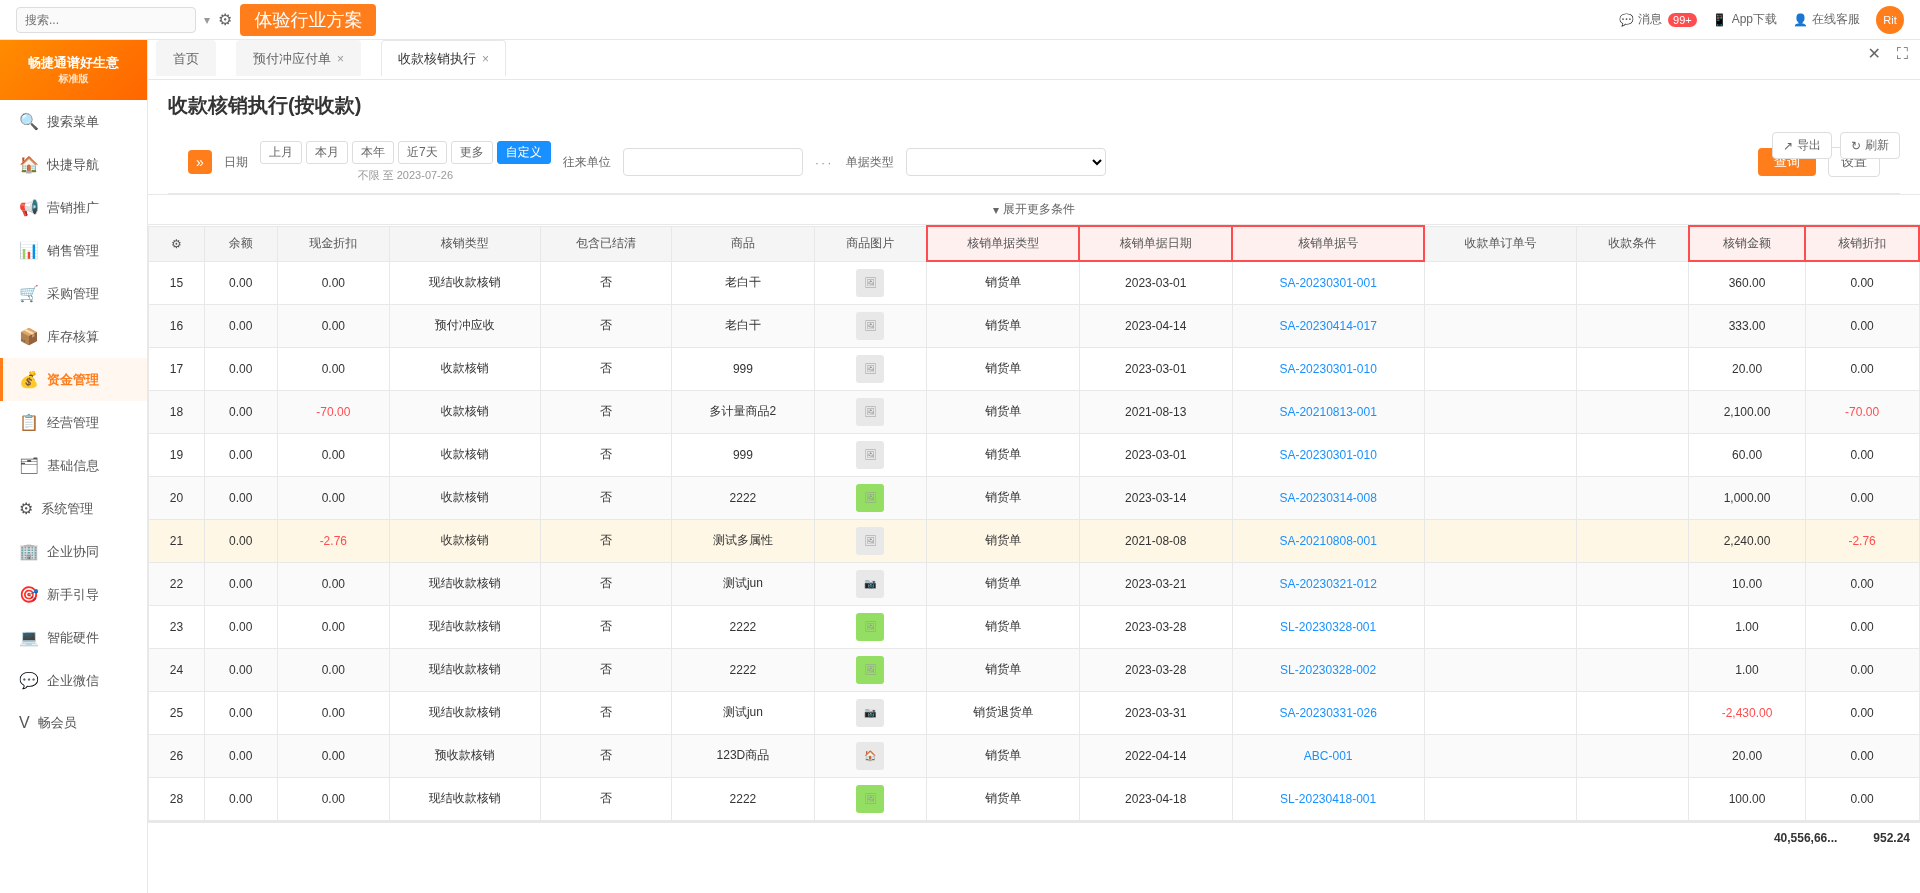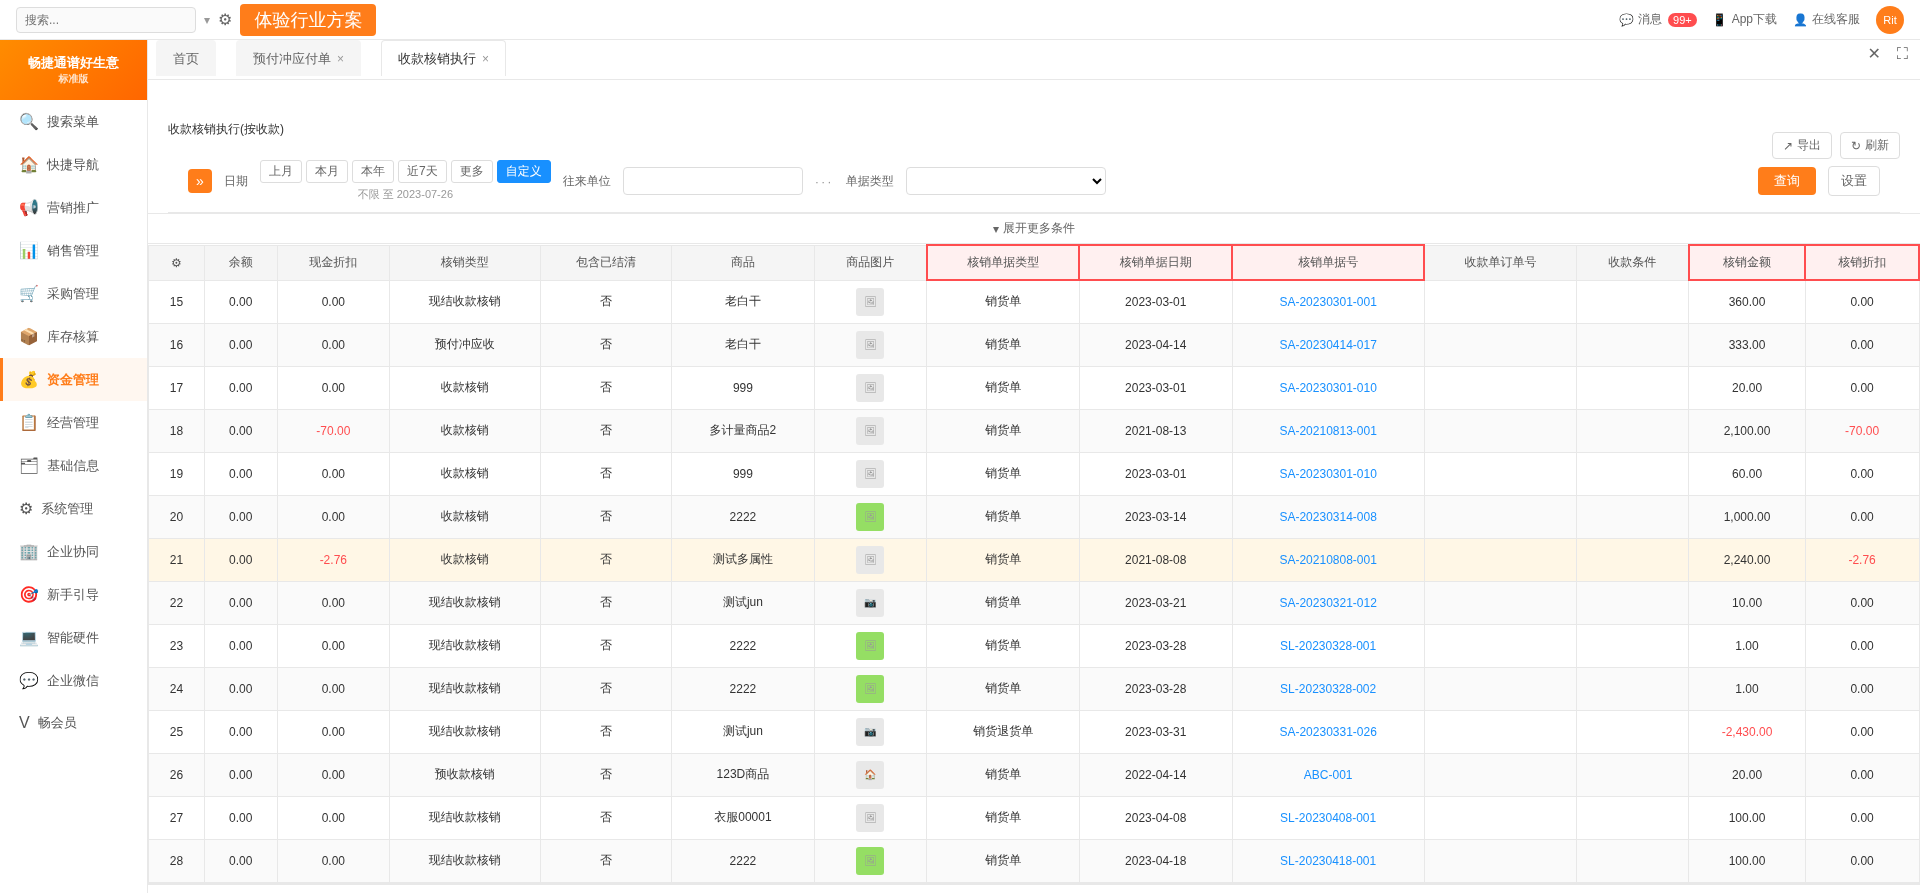--- a/index.html
+++ b/index.html
@@ -71,21 +71,21 @@
     }
     .tab.active { background: #fff; color: #333; border-color: #e8e8e8; border-bottom-color: #fff; }
     .tab-close { font-size: 12px; color: #999; cursor: pointer; }
     .tab-bar-actions { margin-left: auto; display: flex; align-items: center; gap: 8px; }
     .tab-bar-action { font-size: 16px; color: #666; cursor: pointer; padding: 4px; }
 
     
     .page-header {
       background: #fff; padding: 12px 20px 0; border-bottom: 1px solid #e8e8e8;
     }
-    .page-title { font-size: 12px; font-weight: normal; color: #333; margin-bottom: 12px; margin-top: 29px; }
+    .page-title { font-size: 20px; font-weight: bold; color: #333; margin-bottom: 12px; }
     .page-actions-right { position: absolute; right: 20px; top: 52px; display: flex; gap: 8px; }
     .btn-export, .btn-refresh {
       display: flex; align-items: center; gap: 4px; padding: 4px 10px;
       border: 1px solid #ddd; border-radius: 4px; background: #fff;
       cursor: pointer; font-size: 12px; color: #666;
     }
 
     
     .filter-bar {
       background: #fff; padding: 10px 20px; display: flex; align-items: center;
@@ -538,36 +538,20 @@
               <td><div class="img-placeholder">🏠</div></td>
               <td>销货单</td>
               <td>2022-04-14</td>
               <td><a class="link-cell">ABC-001</a></td>
               <td></td>
               <td></td>
               <td>20.00</td>
               <td>0.00</td>
             </tr>
             <tr>
-              <td>27</td>
-              <td>0.00</td>
-              <td>0.00</td>
-              <td>现结收款核销</td>
-              <td>否</td>
-              <td>衣服00001</td>
-              <td><div class="img-placeholder">🖼</div></td>
-              <td>销货单</td>
-              <td>2023-04-08</td>
-              <td><a class="link-cell">SL-20230408-001</a></td>
-              <td></td>
-              <td></td>
-              <td>100.00</td>
-              <td>0.00</td>
-            </tr>
-            <tr>
               <td>28</td>
               <td>0.00</td>
               <td>0.00</td>
               <td>现结收款核销</td>
               <td>否</td>
               <td>2222</td>
               <td><div class="img-placeholder green">🖼</div></td>
               <td>销货单</td>
               <td>2023-04-18</td>
               <td><a class="link-cell">SL-20230418-001</a></td>

